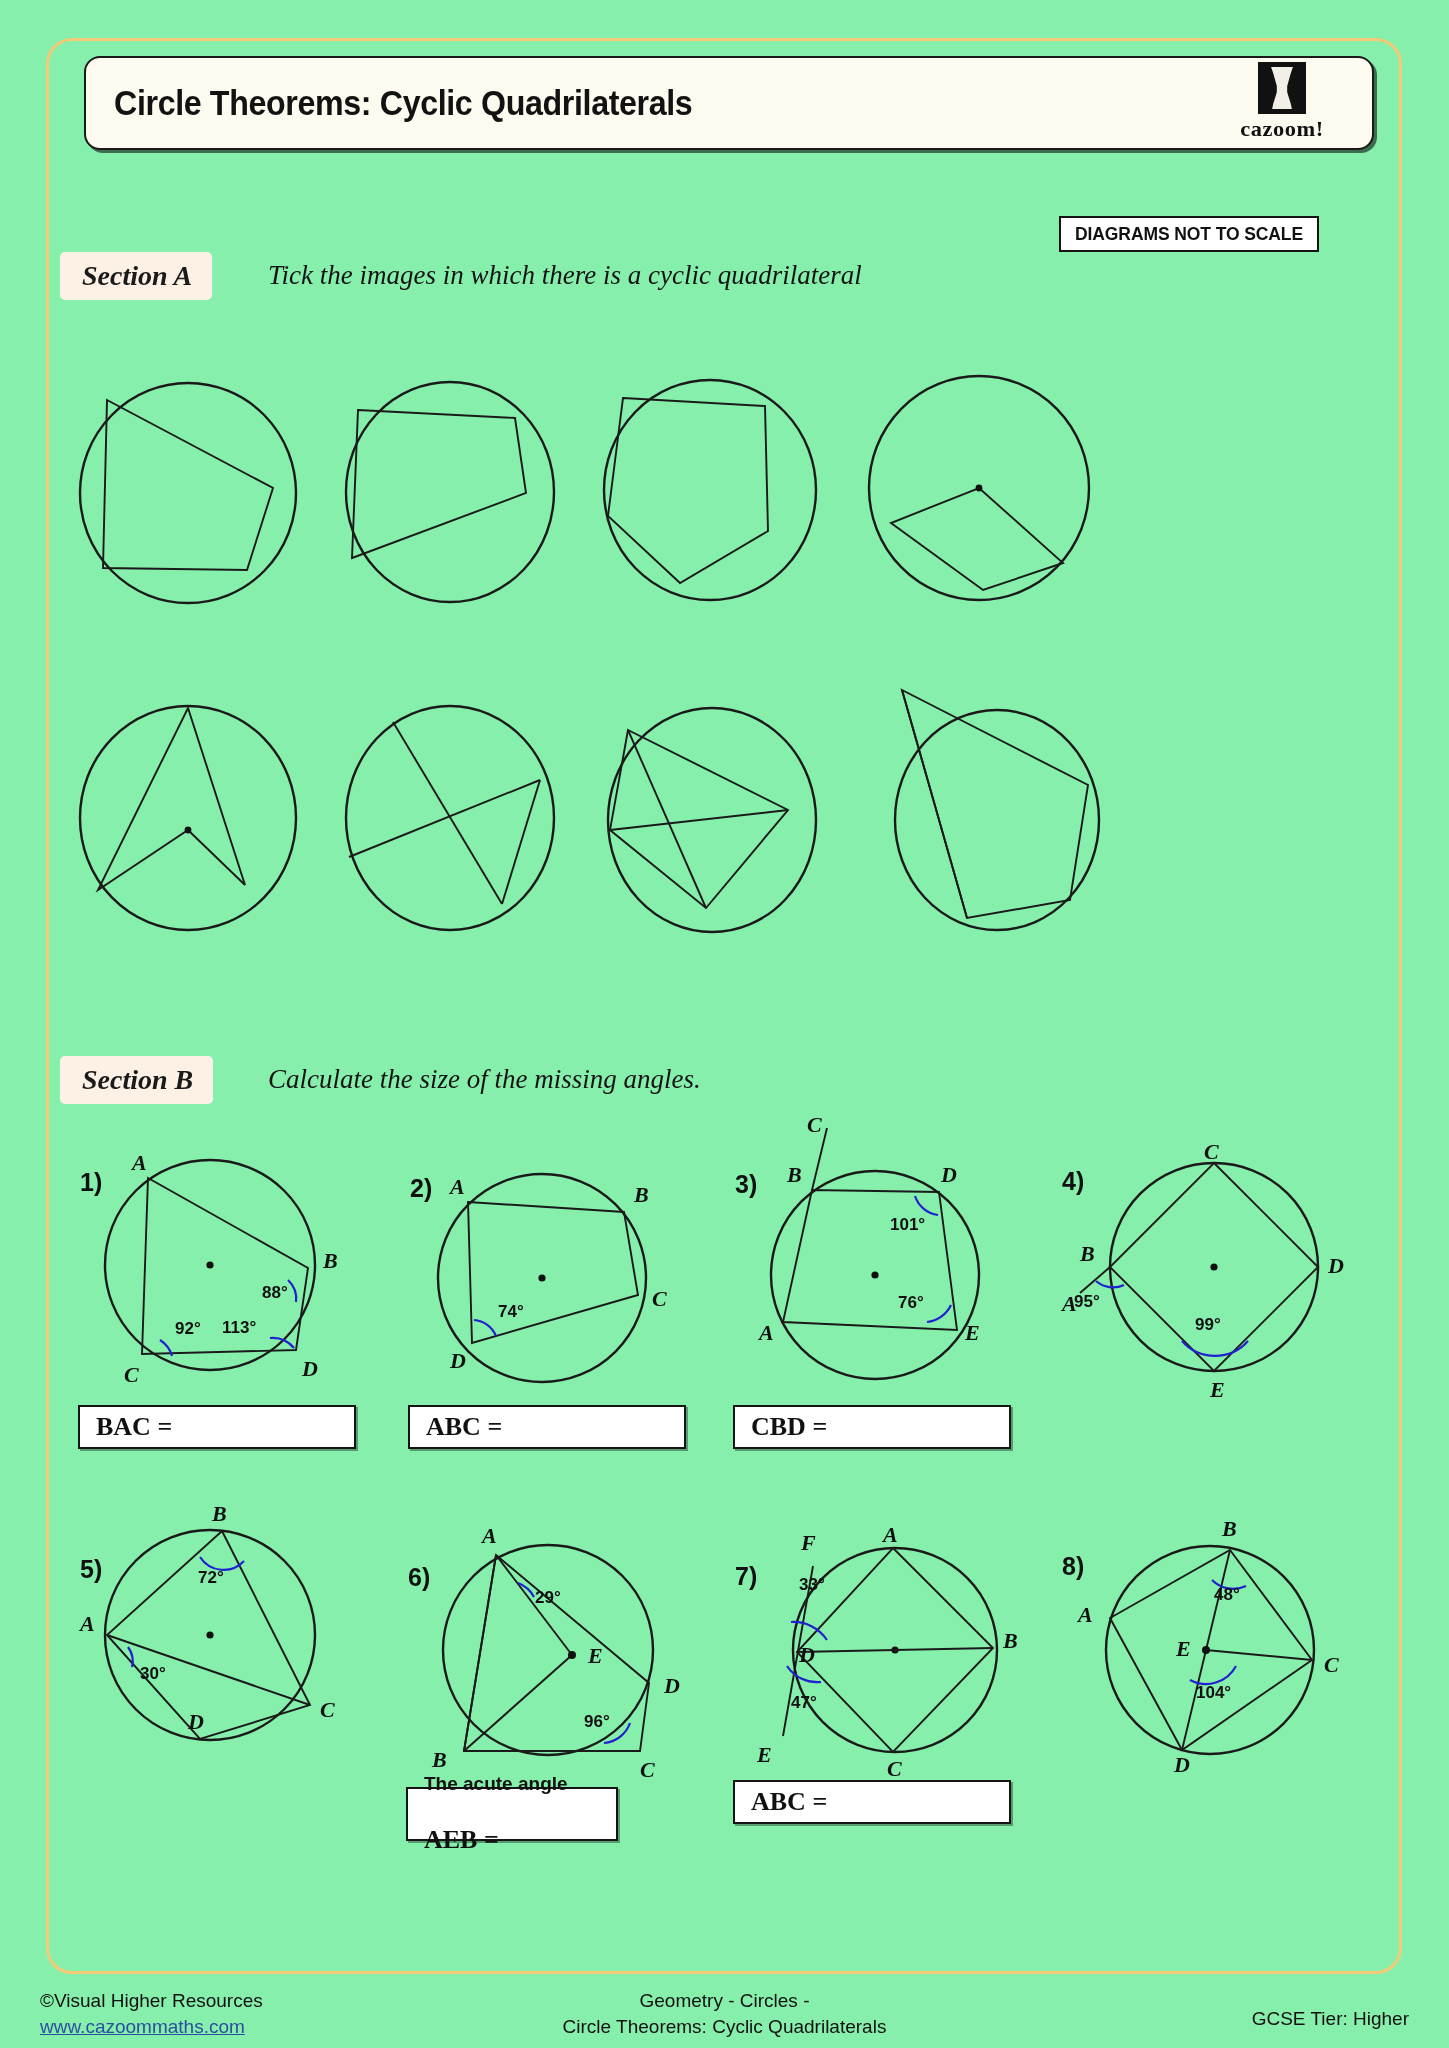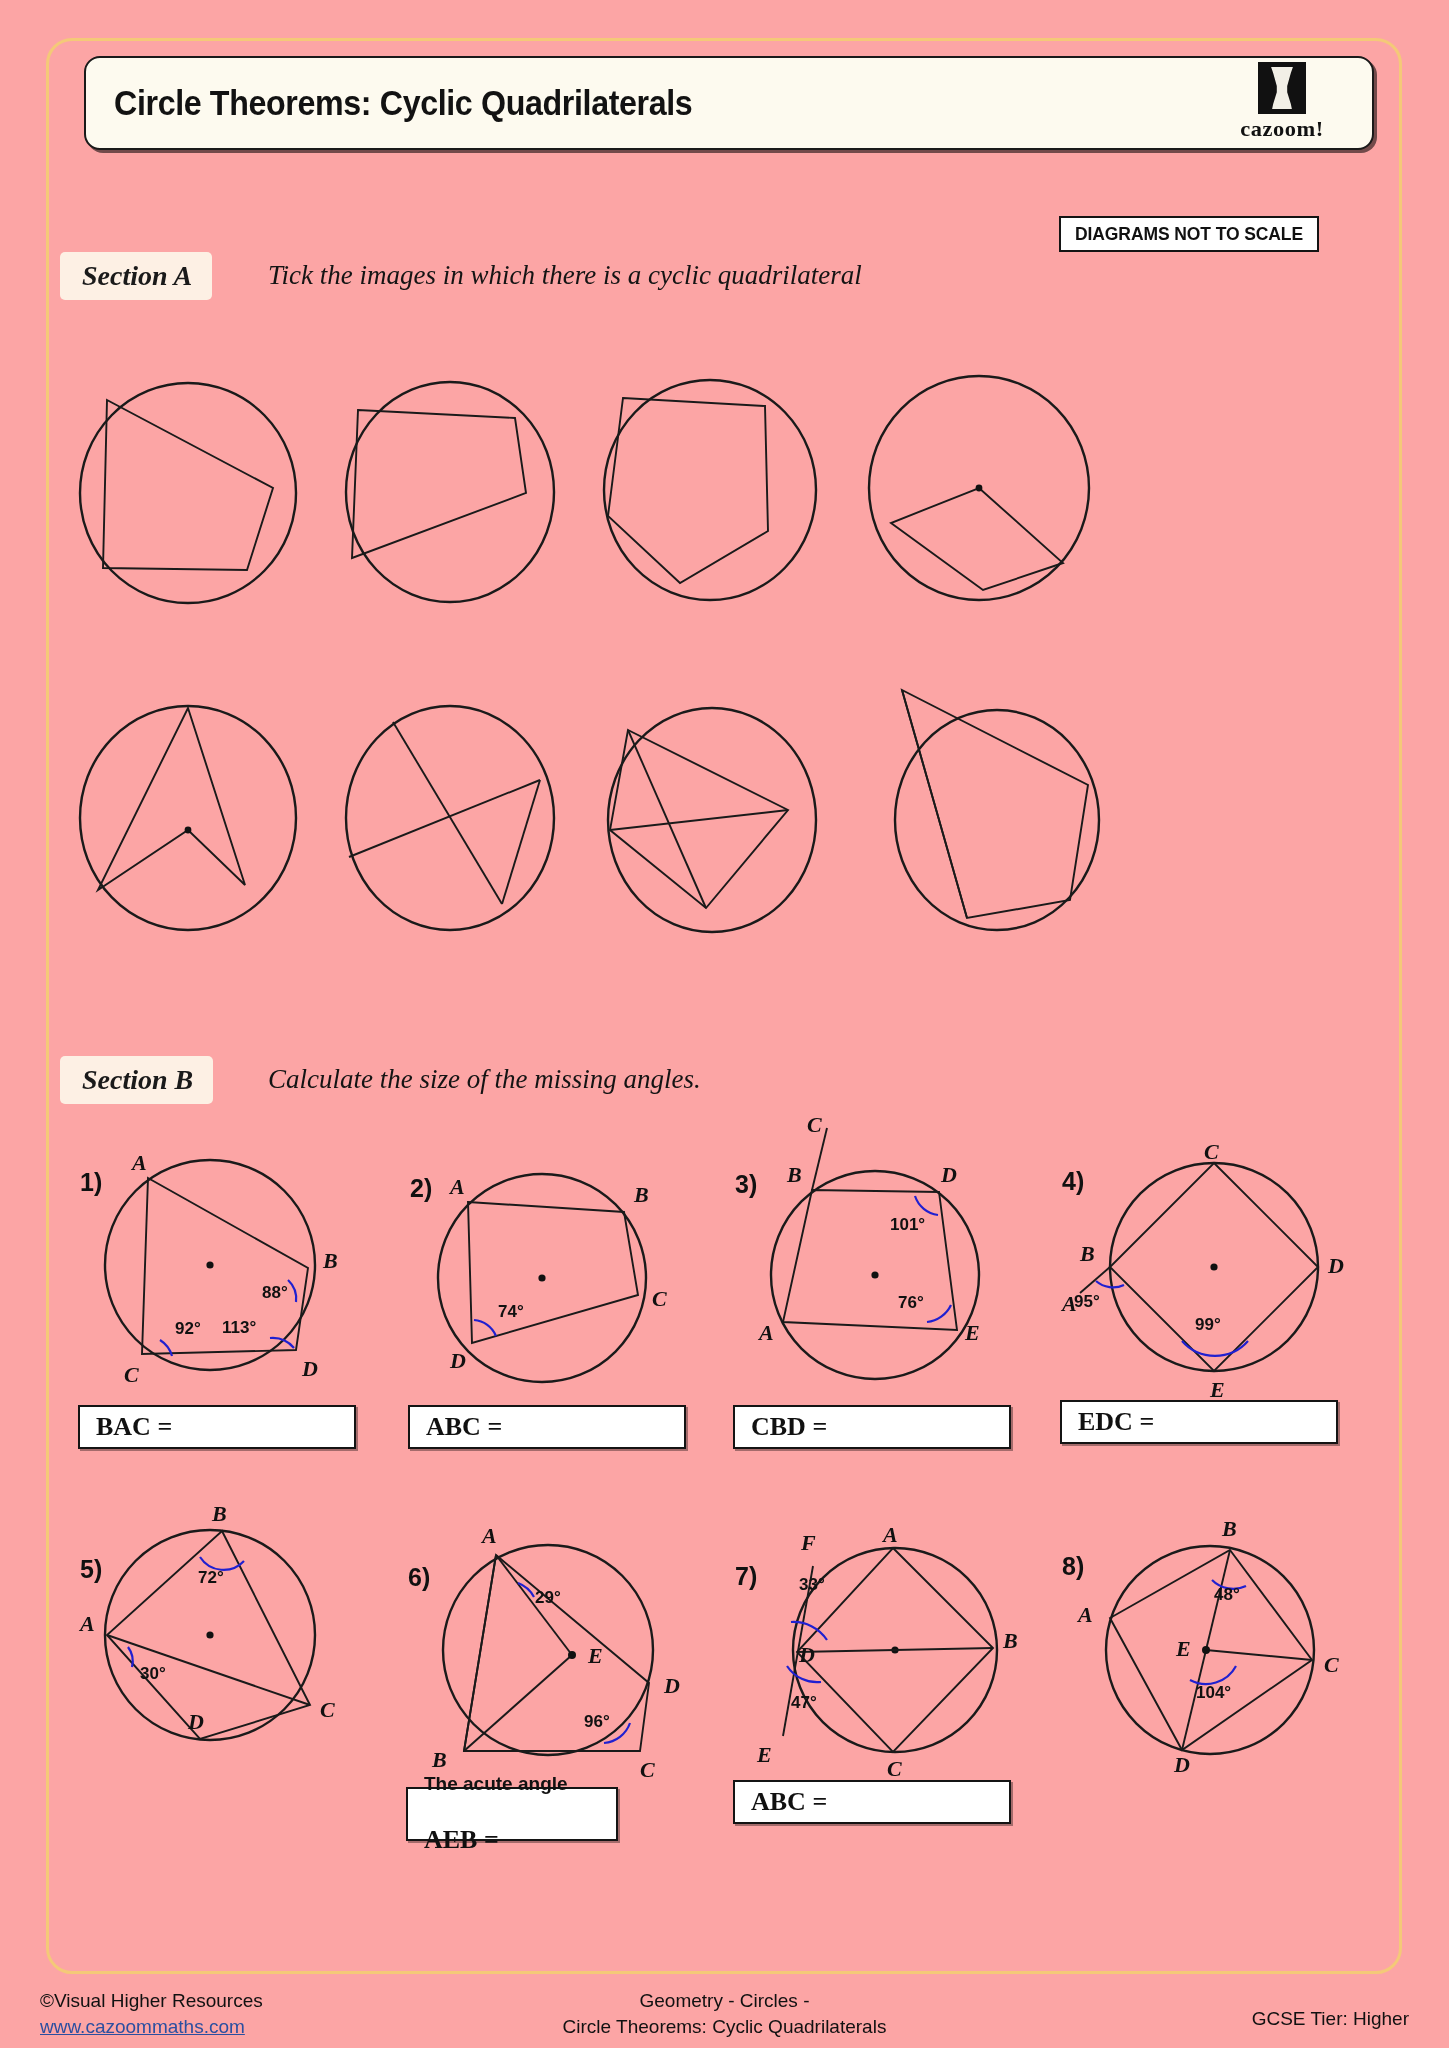--- a/index.html
+++ b/index.html
@@ -6,21 +6,21 @@
   html, body {
     margin: 0; padding: 0;
     width: 1449px; height: 2048px;
     background: #ffffff;
     font-family: "Liberation Sans", sans-serif;
   }
   #page {
     position: relative;
     width: 1449px; height: 2048px;
     overflow: hidden;
-    background: #fca5a5;
+    background: #86efac;
   }
   
   .outer-frame {
     position: absolute;
     left: 46px; top: 38px;
     width: 1356px; height: 1936px;
     border: 3px solid #f4c978;
     border-radius: 26px;
     background: transparent;
   }
@@ -336,23 +336,20 @@
       <path class="c-arc" d="M 34 136 A 26 26 0 0 0 62 140"></path>
       <path class="c-arc" d="M 120 196 A 44 44 0 0 0 186 196"></path>
       <text class="lbl" x="142" y="14">C</text>
       <text class="lbl" x="18" y="116">B</text>
       <text class="lbl" x="266" y="128">D</text>
       <text class="lbl" x="148" y="252">E</text>
       <text class="lbl" x="0" y="166">A</text>
       <text class="ang" x="12" y="162">95°</text>
       <text class="ang" x="133" y="185">99°</text>
     </svg>
-    <div class="ansbox" style="left:-2px; top:255px; width:278px; height:44px;">
-      <div class="expr">EDC =</div>
-    </div>
   </div>
 
   <div class="q-block" style="left:80px; top:1505px;">
     <div class="q-num" style="left:0; top:50px;">5)</div>
     <svg width="290" height="260" viewBox="0 0 290 260">
       <circle cx="130" cy="130" r="105" class="c-stroke"></circle>
       <circle class="c-dot" cx="130" cy="130" r="3.6"></circle>
       <polygon class="c-thin" points="142,26 230,200 120,234 27,130"></polygon>
       <line class="c-thin" x1="27" y1="130" x2="230" y2="200"></line>
       <path class="c-arc" d="M 120 52 A 28 28 0 0 0 164 56"></path>

